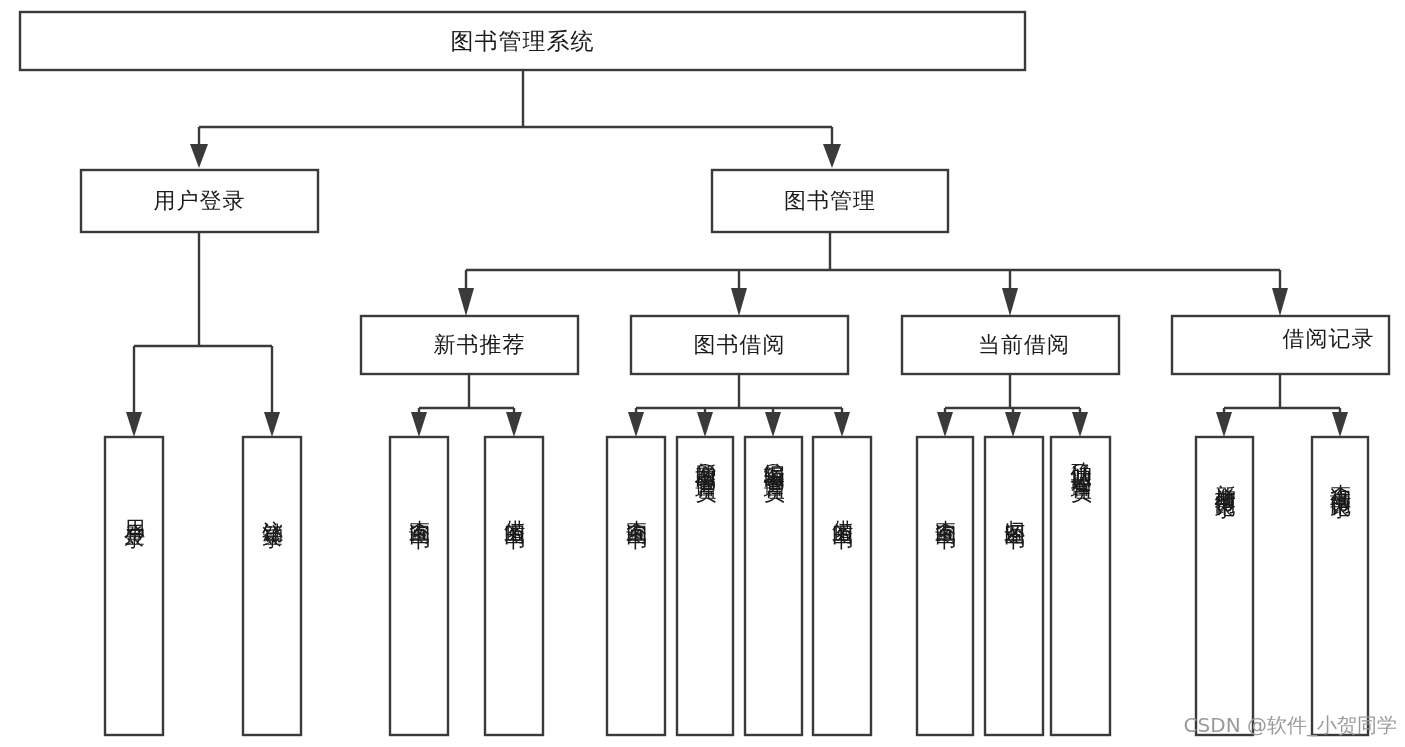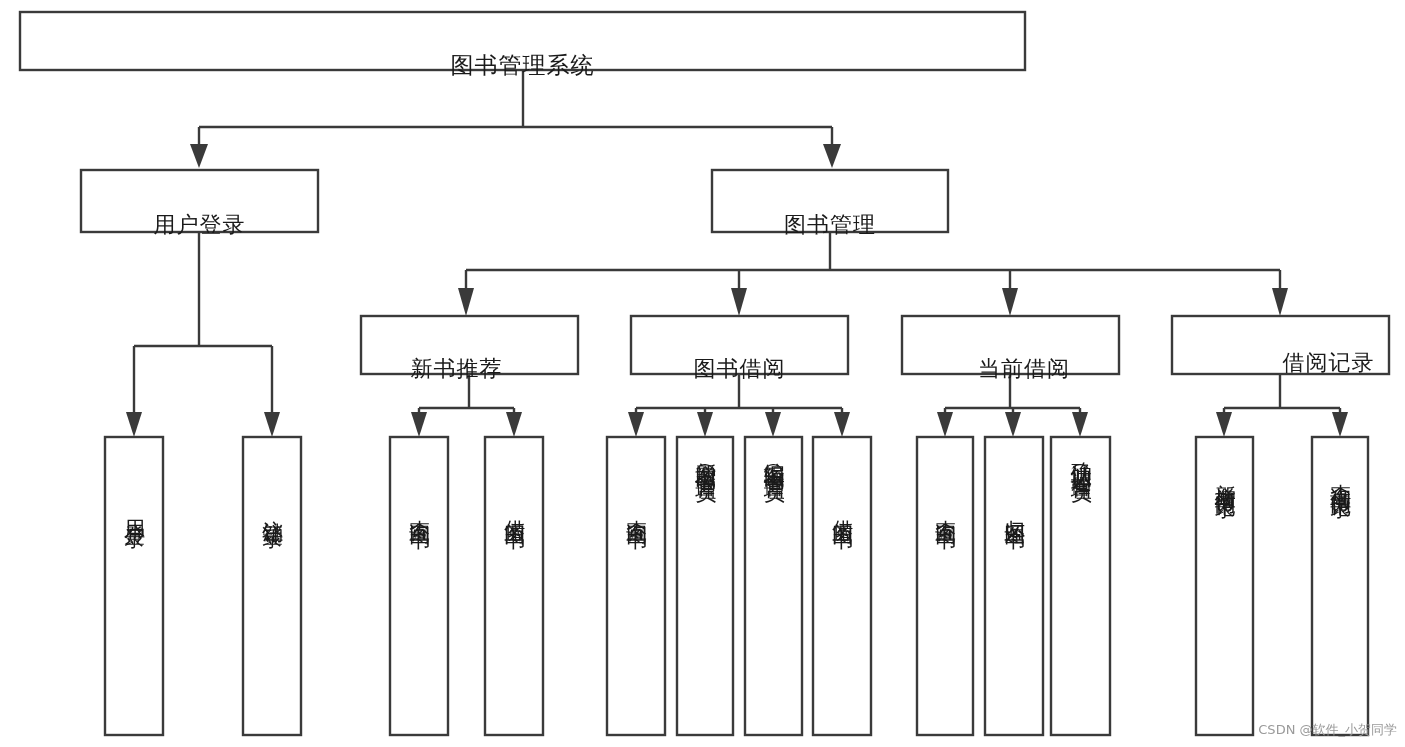--- a/index.html
+++ b/index.html
@@ -55,38 +55,37 @@
     text-orientation: upright;
     letter-spacing: 3px;
     white-space: nowrap;
   }
   .hlabel-wrap {
     position: absolute;
     display: flex;
     align-items: center;
     justify-content: center;
     pointer-events: none;
-    margin-top: 24px;
   }
   .hlabel-text {
     font-family: "DejaVu Sans", "Liberation Sans", sans-serif;
     font-size: 22px;
     color: #1a1a1a;
     letter-spacing: 1px;
     white-space: nowrap;
   }
   .title-text {
     font-size: 23px;
   }
   #watermark {
     position: absolute;
     right: 8px;
     bottom: 8px;
     font-family: "DejaVu Sans", "Liberation Sans", sans-serif;
-    font-size: 13px;
+    font-size: 20px;
     color: #9a9a9a;
     white-space: nowrap;
     pointer-events: none;
   }
 </style>
 </head>
 <body>
 
 <div id="diagram-root">
 
@@ -199,21 +198,21 @@
   </div>
 
   <div class="hlabel-wrap" style="left:81px; top:170px; width:237px; height:62px;">
     <span class="hlabel-text">用户登录</span>
   </div>
 
   <div class="hlabel-wrap" style="left:712px; top:170px; width:236px; height:62px;border-radius:8px;">
     <span class="hlabel-text">图书管理</span>
   </div>
 
-  <div class="hlabel-wrap" style="left:357px; top:316px; width:199px; height:58px;">
+  <div class="hlabel-wrap" style="left:380px; top:316px; width:199px; height:58px;">
     <span class="hlabel-text">新书推荐</span>
   </div>
 
   <div class="hlabel-wrap" style="left:631px; top:316px; width:217px; height:58px;">
     <span class="hlabel-text">图书借阅</span>
   </div>
 
   <div class="hlabel-wrap" style="left:902px; top:316px; width:244px; height:58px;">
     <span class="hlabel-text">当前借阅</span>
   </div>

